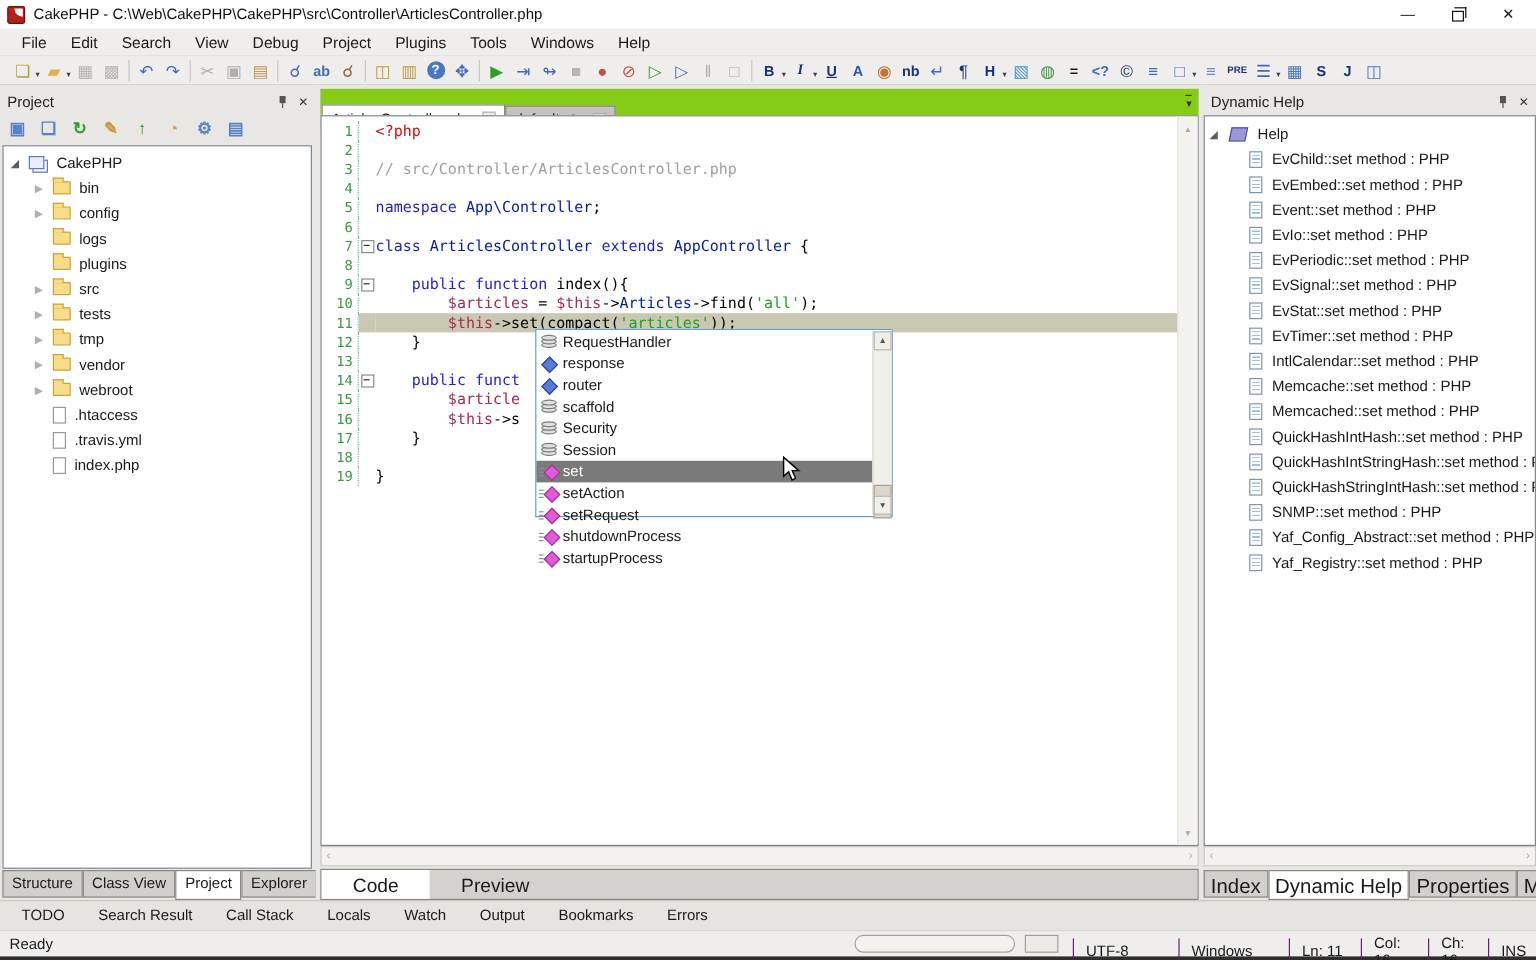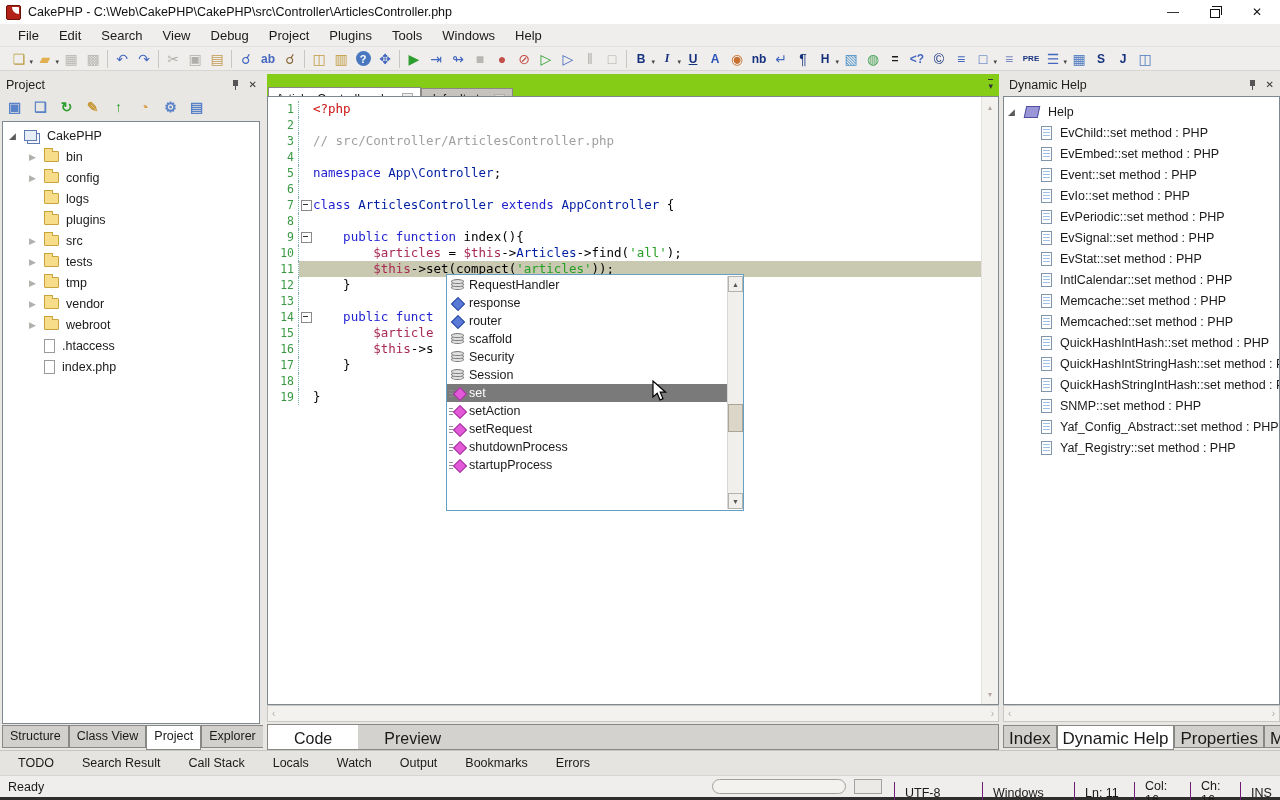--- a/index.html
+++ b/index.html
@@ -98,21 +98,21 @@
   .vsb .sa { position:absolute; left:0; right:0; height:16px; display:flex; align-items:center; justify-content:center; font-size:8px; color:#b4a8a2; }
   .vsb .sa.up { top:2px; } .vsb .sa.down { bottom:2px; }
 
   .ehsb, .rhsb { position:absolute; left:0; right:0; bottom:28px; height:17px; background:#f3f2ef; border:1px solid #c9c7c3; display:flex; align-items:center; justify-content:space-between; padding:0 4px; font-size:10px; color:#b4aca6; }
 
   .ebottom { position:absolute; left:0; right:0; bottom:0; height:26px; background:#d4d2ce; border:1px solid #8a8884; display:flex; }
   .ebtab { padding:5px 26px; font-size:16px; }
   .ebtab.active { background:#fff; }
 
   
-  .acpopup { position:absolute; left:179px; top:200px; width:298px; height:237px; background:#fff; border:1px solid #66a0c2; z-index:5; }
+  .acpopup { position:absolute; left:179px; top:200px; width:298px; height:157px; background:#fff; border:1px solid #66a0c2; z-index:5; }
   .aclist { position:absolute; left:0; top:1px; right:16px; bottom:1px; }
   .acrow { display:flex; align-items:center; height:18px; padding-left:2px; font-size:12.5px; }
   .acrow.selected { background:#7a7a7a; color:#fff; }
   .acic { width:20px; flex:none; position:relative; height:14px; }
   .acic[data-icon="component"]::before { content:""; position:absolute; left:2px; top:1px; width:11px; height:3px; background:#e0e0e0; border:1px solid #7a7a7a; border-radius:50%; box-shadow:0 3px 0 -1px #e0e0e0, 0 3px 0 0 #7a7a7a, 0 6px 0 -1px #e0e0e0, 0 6px 0 0 #7a7a7a; }
   .acic[data-icon="property"]::before { content:""; position:absolute; left:4px; top:3px; width:8px; height:8px; background:#5a7ad8; border:1px solid #27479e; transform:rotate(45deg); }
   .acic[data-icon="method"]::before { content:""; position:absolute; left:6px; top:3px; width:8px; height:8px; background:#e25ad8; border:1px solid #a0309a; transform:rotate(45deg); }
   .acic[data-icon="method"]::after { content:""; position:absolute; left:0; top:4px; width:4px; height:1px; background:#909090; box-shadow:0 3px 0 #909090, 0 6px 0 #909090; }
   .acsb { position:absolute; top:1px; right:0; bottom:1px; width:16px; background:#f0efec; border-left:1px solid #d8d6d2; }
   .acsb .sb { position:absolute; left:0; width:15px; height:16px; background:#f0efec; border:1px solid #b4b2ae; display:flex; align-items:center; justify-content:center; font-size:7px; color:#555; }
@@ -510,20 +510,25 @@
             <span class="tico" data-icon="folder"></span>
             <span class="tlabel">webroot</span>
           </div>
 
           <div class="trow" data-level="1">
             <span class="arr" data-a="none"></span>
             <span class="tico" data-icon="file"></span>
             <span class="tlabel">.htaccess</span>
           </div>
 
+          <div class="trow" data-level="1">
+            <span class="arr" data-a="none"></span>
+            <span class="tico" data-icon="file"></span>
+            <span class="tlabel">.travis.yml</span>
+          </div>
 
           <div class="trow" data-level="1">
             <span class="arr" data-a="none"></span>
             <span class="tico" data-icon="file"></span>
             <span class="tlabel">index.php</span>
           </div>
         </div>
       <div class="ltabs">
 
           <span class="ltab">Structure</span>
@@ -804,20 +809,24 @@
             <div class="hitem">
               <span class="dico"></span>
               <span>EvSignal::set method : PHP</span>
             </div>
 
             <div class="hitem">
               <span class="dico"></span>
               <span>EvStat::set method : PHP</span>
             </div>
 
+            <div class="hitem">
+              <span class="dico"></span>
+              <span>EvTimer::set method : PHP</span>
+            </div>
 
             <div class="hitem">
               <span class="dico"></span>
               <span>IntlCalendar::set method : PHP</span>
             </div>
 
             <div class="hitem">
               <span class="dico"></span>
               <span>Memcache::set method : PHP</span>
             </div>

